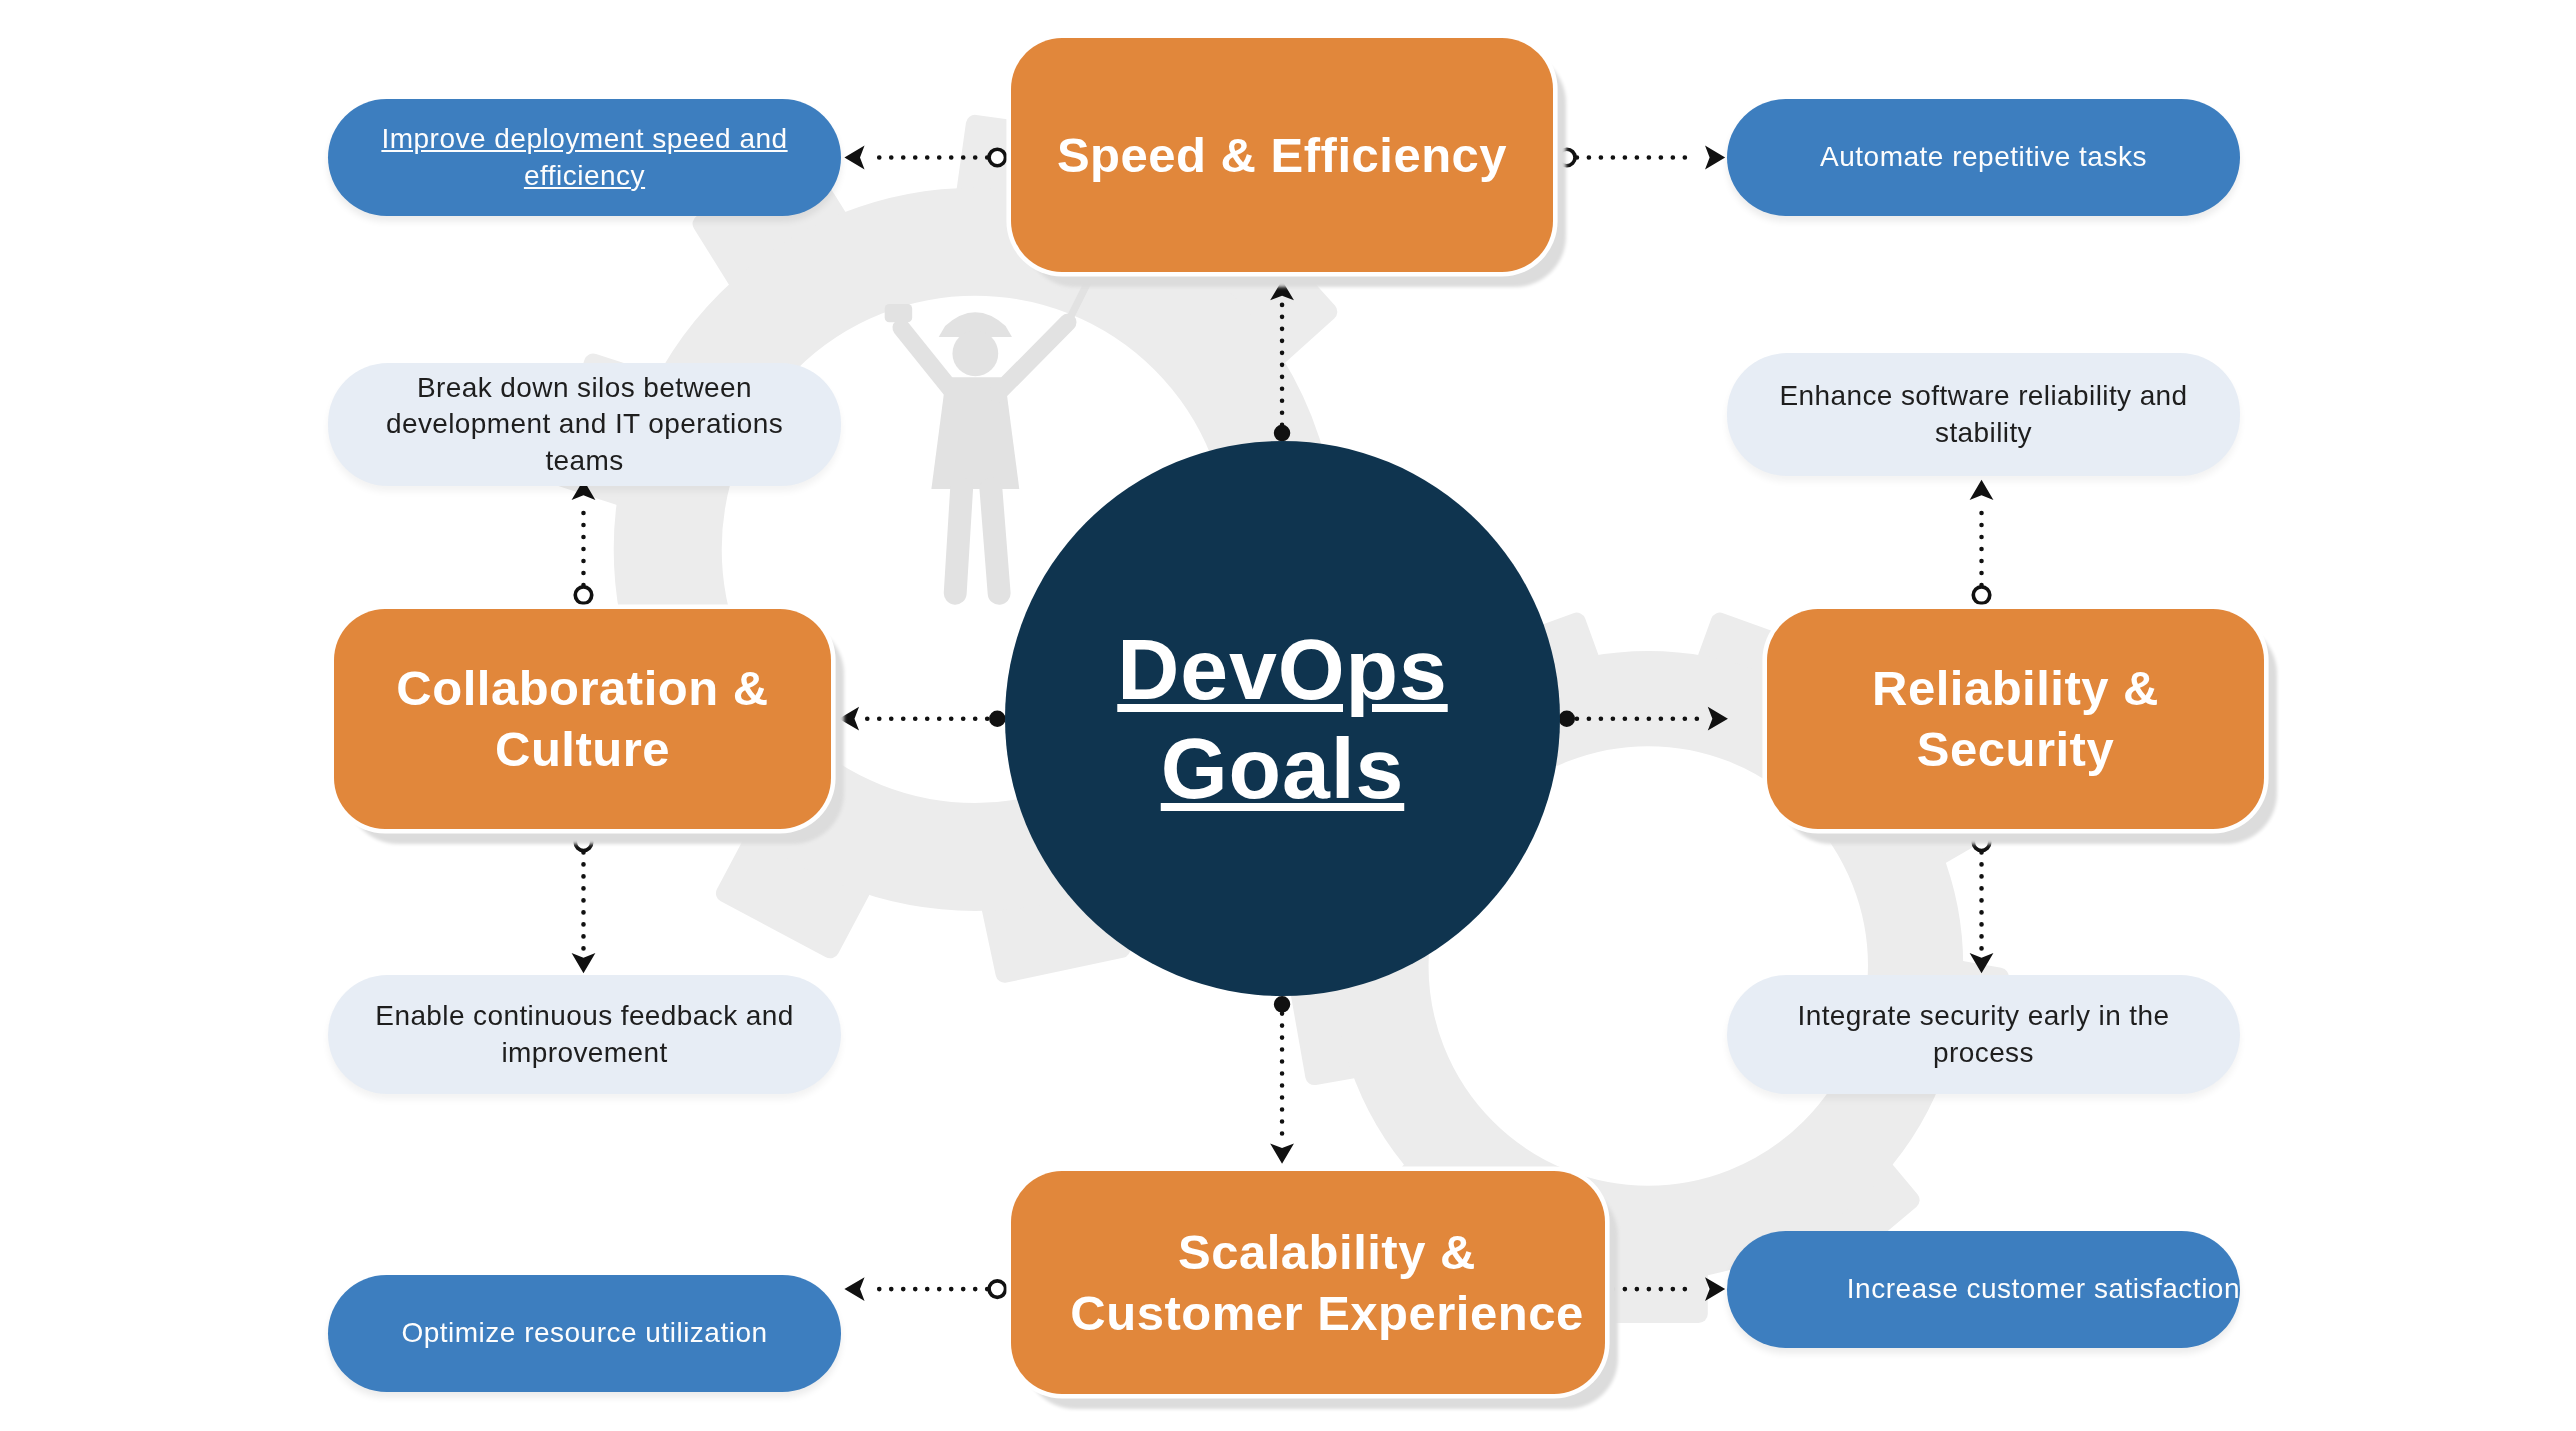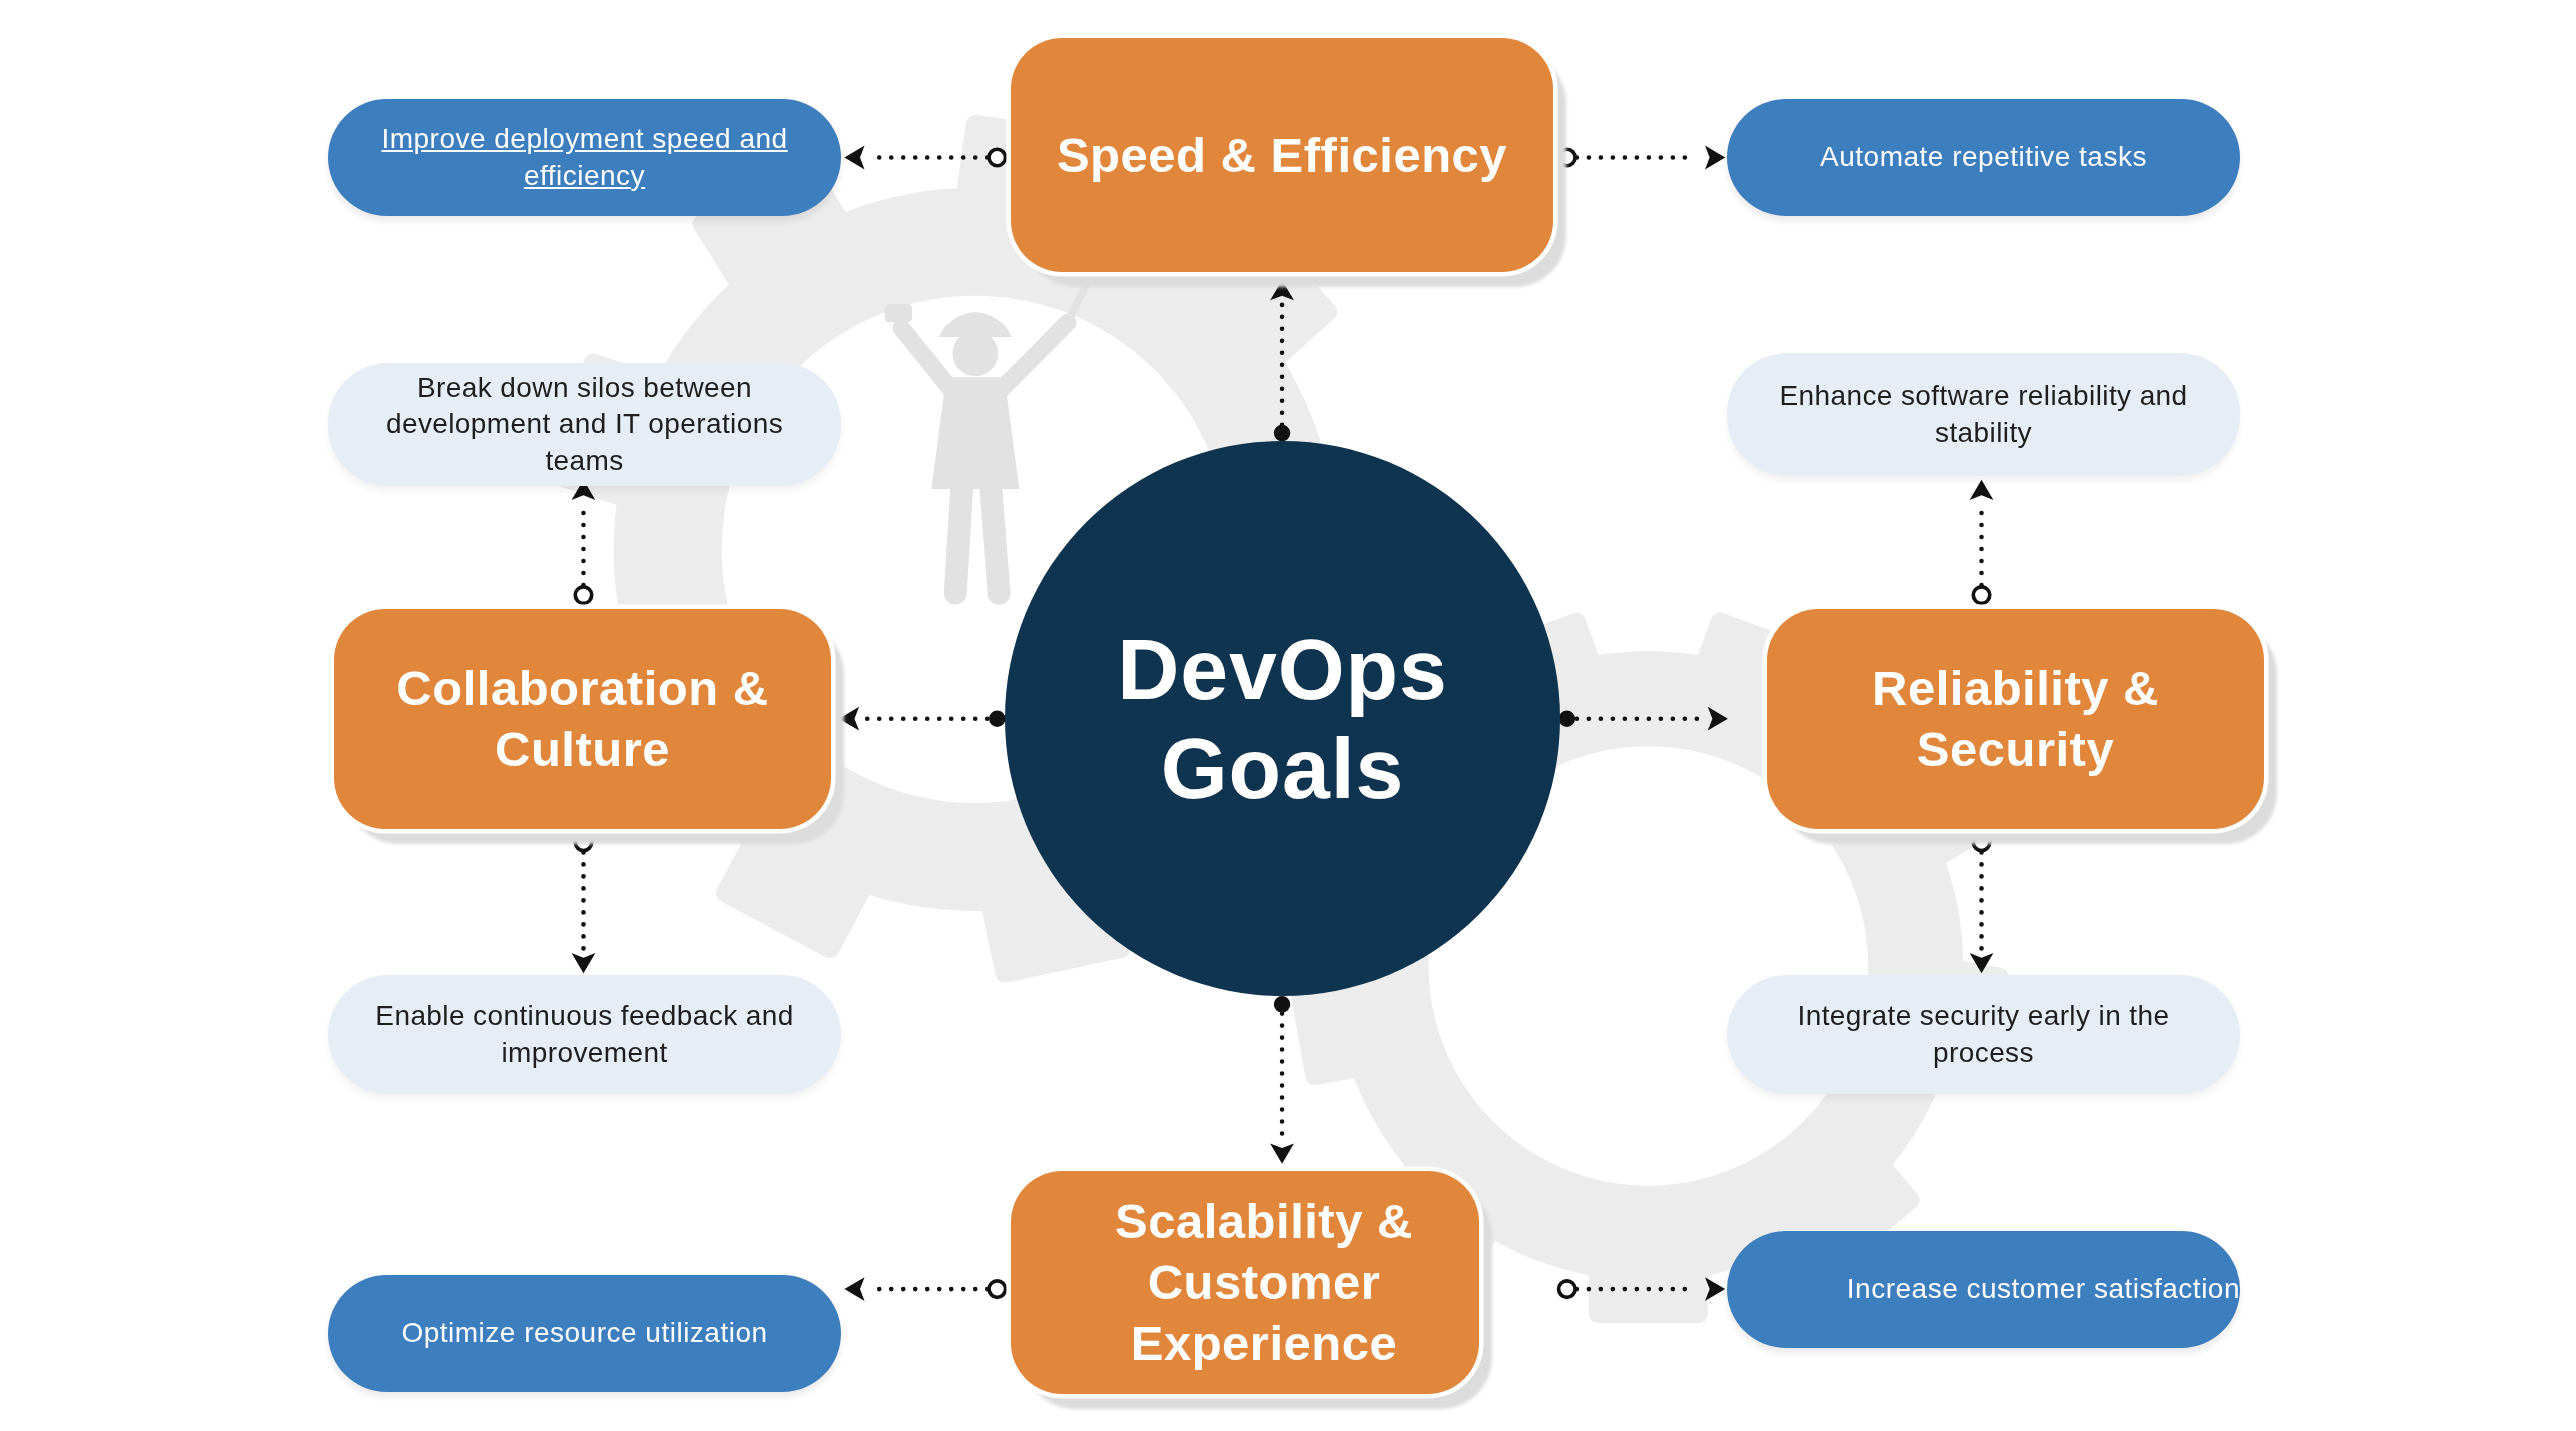--- a/index.html
+++ b/index.html
@@ -20,21 +20,21 @@
   }
   .pill-blue .lbl{font-size:28px;font-weight:400;line-height:1.3;letter-spacing:0.5px;white-space:pre-line;}
   .pill-gray{
     background:#E7EDF5;border-radius:60px;color:#1E1E1E;
     box-shadow:0 5.5px 7.3px rgba(0,0,0,0.05);
   }
   .pill-gray .lbl{font-size:28px;font-weight:400;line-height:1.3;letter-spacing:0.4px;white-space:pre-line;}
   .hub{
     background:#0F344F;border-radius:50%;color:#ffffff;
   }
-  .hub .lbl{font-size:86px;font-weight:700;line-height:1.15;letter-spacing:0.9px;white-space:pre-line;}
+  .hub .lbl{font-size:86px;font-weight:700;line-height:1.15;letter-spacing:0.9px;white-space:pre-line;text-decoration:underline;}
 </style>
 </head>
 <body>
 
 <div class="canvas">
 
   <svg class="bg-svg" viewBox="0 0 2813 1563">
 
     <g fill="#ECECEC">
       <g>
@@ -163,21 +163,21 @@
     <span class="lbl">Speed &amp; Efficiency</span>
   </div>
   <div class="node box-orange" style="left:334px;top:609px;width:497px;height:220px;">
     <span class="lbl">Collaboration &amp;
 Culture</span>
   </div>
   <div class="node box-orange" style="left:1734px;top:609px;width:497px;height:220px;margin-left:33px;">
     <span class="lbl">Reliability &amp;
 Security</span>
   </div>
-  <div class="node box-orange" style="left:1011px;top:1171px;width:468px;height:223px;padding-left:38px;">
+  <div class="node box-orange" style="left:1011px;top:1171px;width:594px;height:223px;padding-left:38px;">
     <span class="lbl">Scalability &amp;
 Customer Experience</span>
   </div>
 
   <div class="node pill-blue" style="left:328px;top:99px;width:513px;height:117px;text-decoration:underline;">
     <span class="lbl">Improve deployment speed and
 efficiency</span>
   </div>
   <div class="node pill-blue" style="left:1727px;top:99px;width:513px;height:117px;">
     <span class="lbl">Automate repetitive tasks</span>

